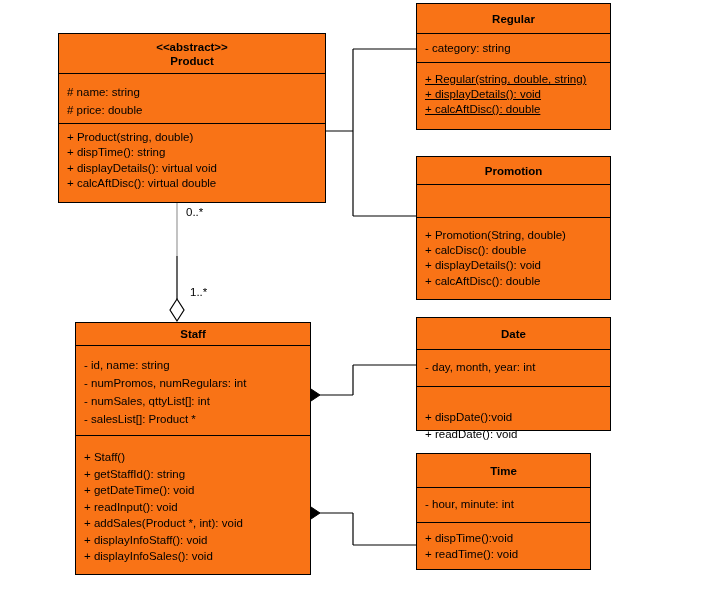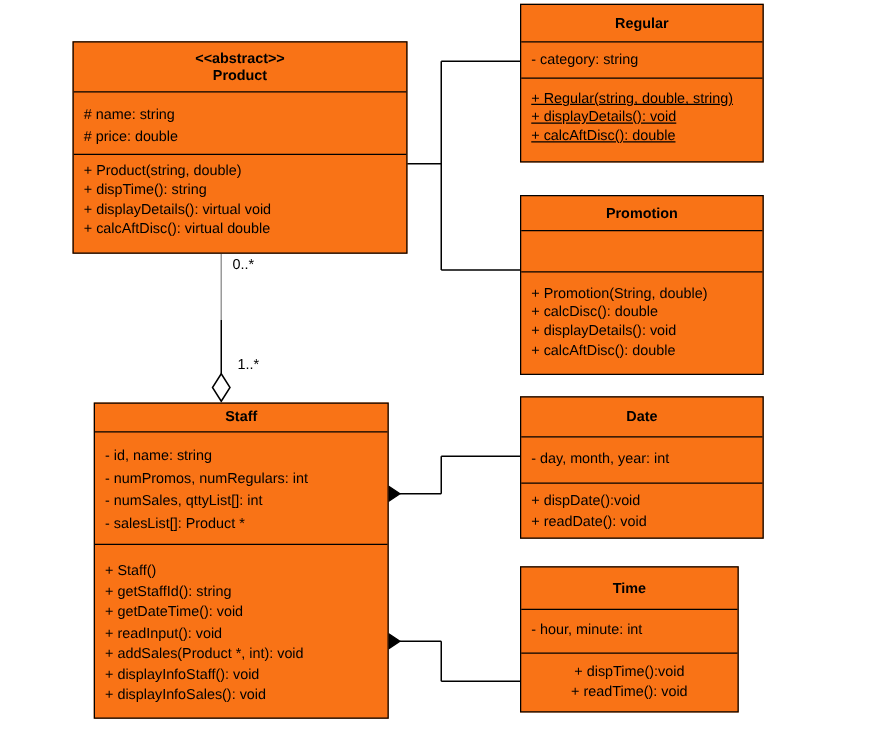--- a/index.html
+++ b/index.html
@@ -120,32 +120,32 @@
     </div>
   </div>
 
   <div class="uml-class" style="left:416px; top:317px; width:195px; height:114px;">
     <div class="c-title" style="height:32px;">
       <div>Date</div>
     </div>
     <div class="c-attrs" style="height:37px; padding-top:10px; line-height:15px;">
       <div class="member">- day, month, year: int</div>
     </div>
-    <div class="c-methods" style="height:43px; padding-top:6px; line-height:16.5px;">
+    <div class="c-methods" style="height:43px; padding-top:6px; line-height:16.5px;margin-top:16px;">
       <div class="member">+ dispDate():void</div>
       <div class="member">+ readDate(): void</div>
     </div>
   </div>
 
   <div class="uml-class" style="left:416px; top:453px; width:175px; height:117px;">
     <div class="c-title" style="height:34px;">
       <div>Time</div>
     </div>
     <div class="c-attrs" style="height:35px; padding-top:9px; line-height:15px;">
       <div class="member">- hour, minute: int</div>
     </div>
-    <div class="c-methods" style="height:46px; padding-top:7px; line-height:16px;text-align:center;">
+    <div class="c-methods" style="height:46px; padding-top:7px; line-height:16px;">
       <div class="member">+ dispTime():void</div>
       <div class="member">+ readTime(): void</div>
     </div>
   </div>
 
 </div>
 
 </body></html>

